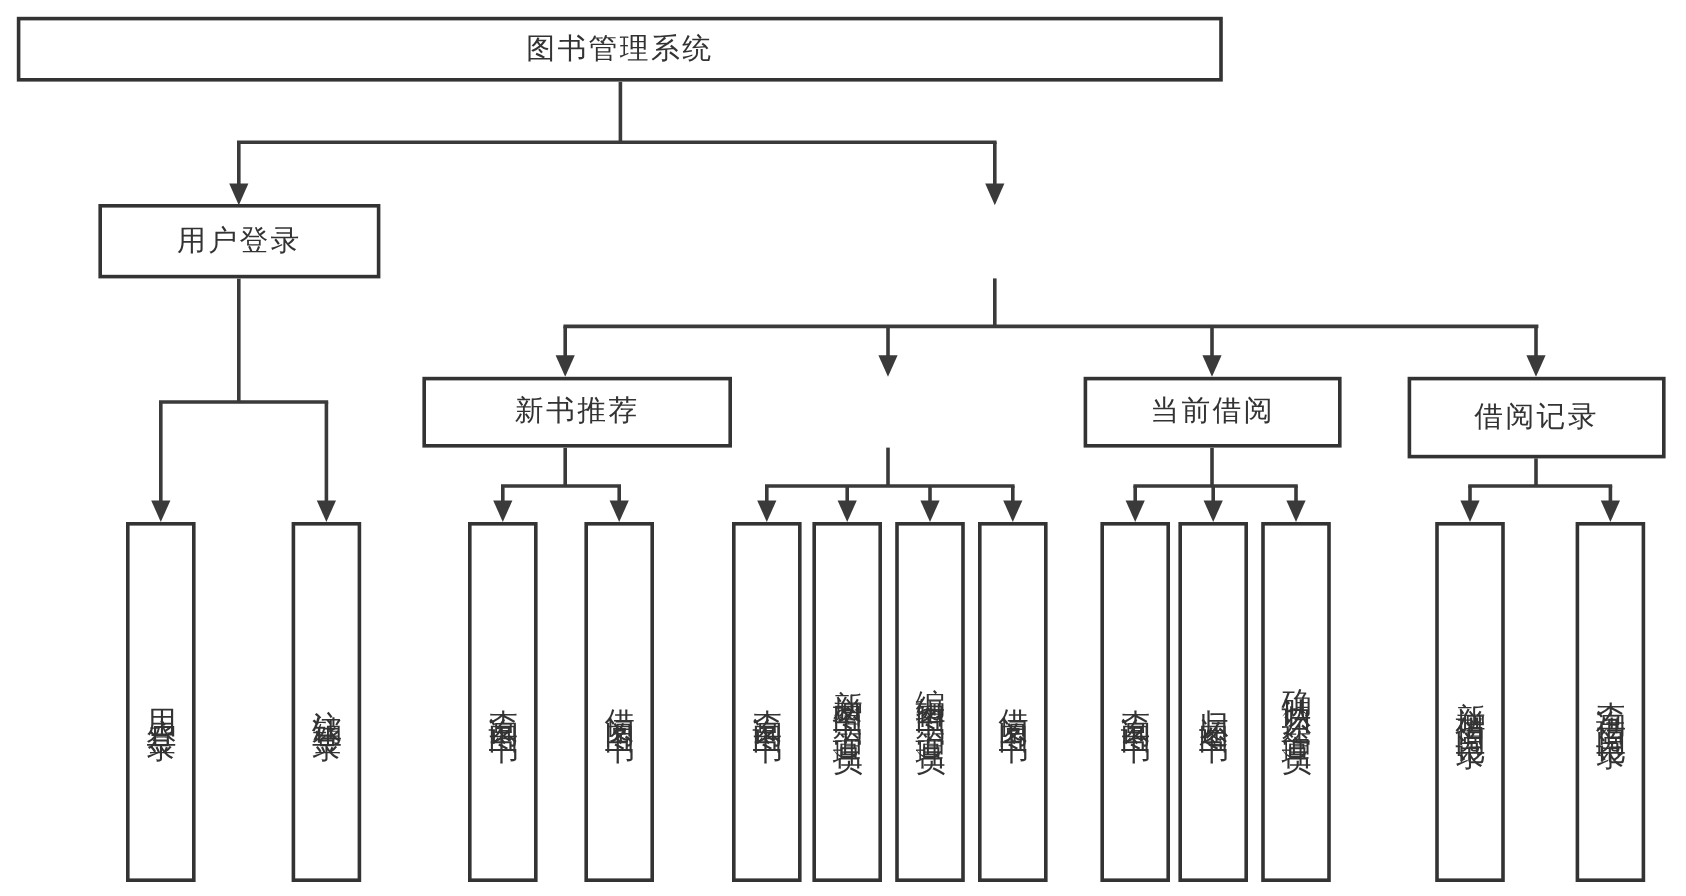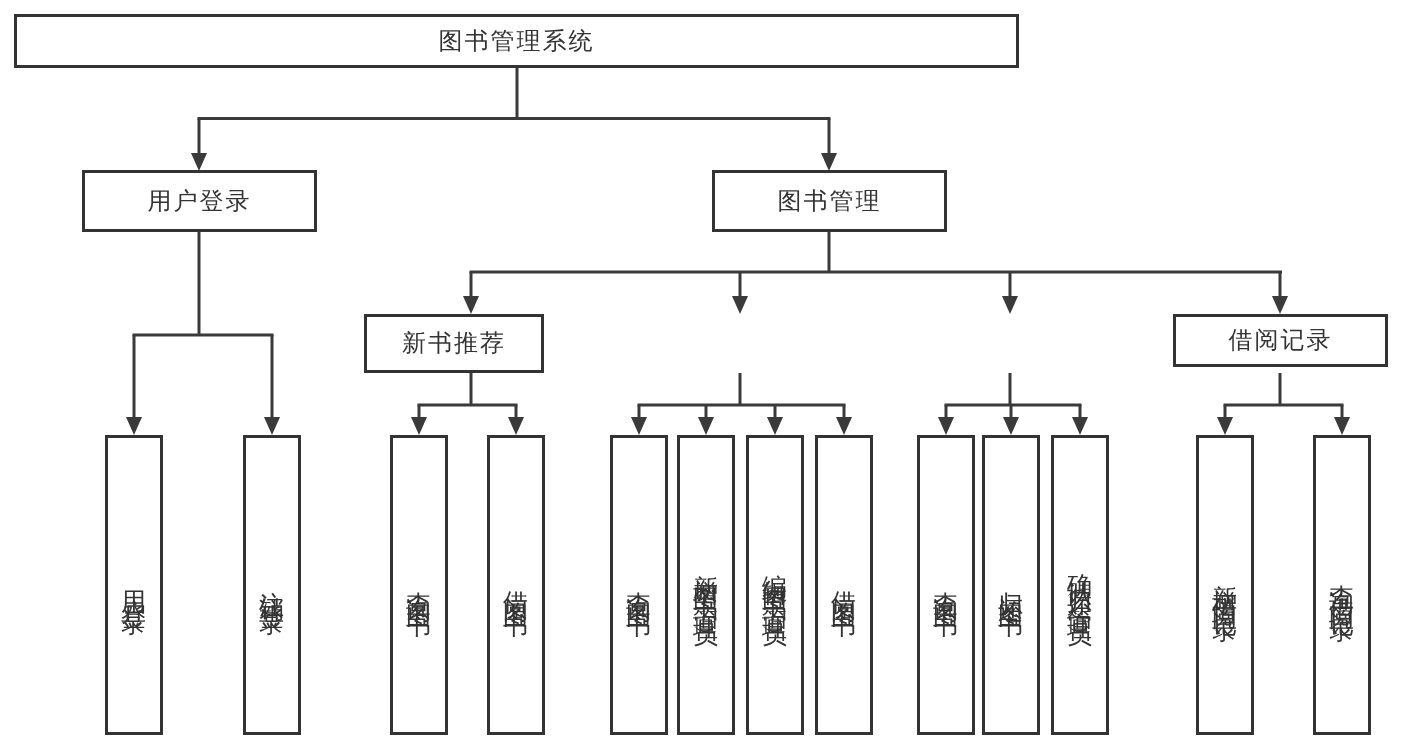--- a/index.html
+++ b/index.html
@@ -94,24 +94,24 @@
     <line x1="1223.5" y1="405" x2="1343.5" y2="405"></line>
     <line x1="1225" y1="405" x2="1225" y2="422"></line>
     <line x1="1342" y1="405" x2="1342" y2="422"></line>
     <polygon points="1217,417 1233,417 1225,435"></polygon>
     <polygon points="1334,417 1350,417 1342,435"></polygon>
   </svg>
 
   <div class="node h" style="left:14px;top:14px;width:1005px;height:54px">图书管理系统</div>
 
   <div class="node h" style="left:82px;top:170px;width:235px;height:62px">用户登录</div>
-  <div class="node h" style="left:712px;top:170px;width:235px;height:62px">图书管理</div>
 
-  <div class="node h" style="left:364px;top:314px;width:180px;height:59px">新书推荐</div>
-  <div class="node h" style="left:1173px;top:314px;width:215px;height:53px">借阅记录</div>
+  <div class="node h" style="left:352px;top:314px;width:258px;height:59px">新书推荐</div>
+  <div class="node h" style="left:903px;top:314px;width:215px;height:59px">当前借阅</div>
+  <div class="node h" style="left:1173px;top:314px;width:215px;height:68px">借阅记录</div>
 
   <div class="node v" style="left:105px;top:435px;width:58px;height:300px">用户登录</div>
   <div class="node v" style="left:243px;top:435px;width:58px;height:300px">注销登录</div>
 
   <div class="node v" style="left:390px;top:435px;width:58px;height:300px">查询图书</div>
   <div class="node v" style="left:487px;top:435px;width:58px;height:300px">借阅图书</div>
 
   <div class="node v" style="left:610px;top:435px;width:58px;height:300px">查询图书</div>
   <div class="node v" style="left:677px;top:435px;width:58px;height:300px">新增图书（管理员）</div>
   <div class="node v" style="left:746px;top:435px;width:58px;height:300px">编辑图书（管理员）</div>

